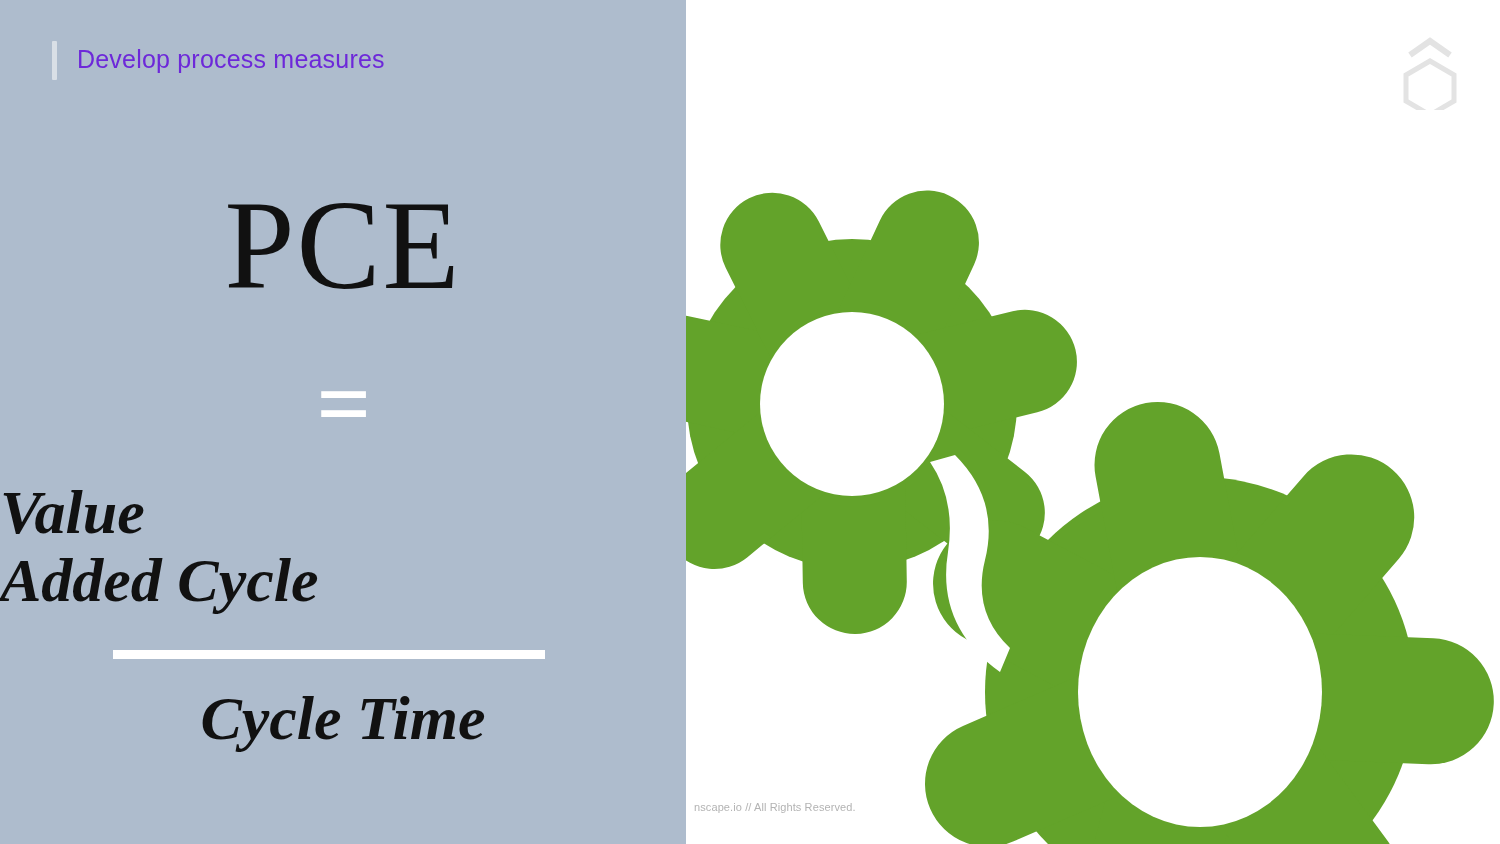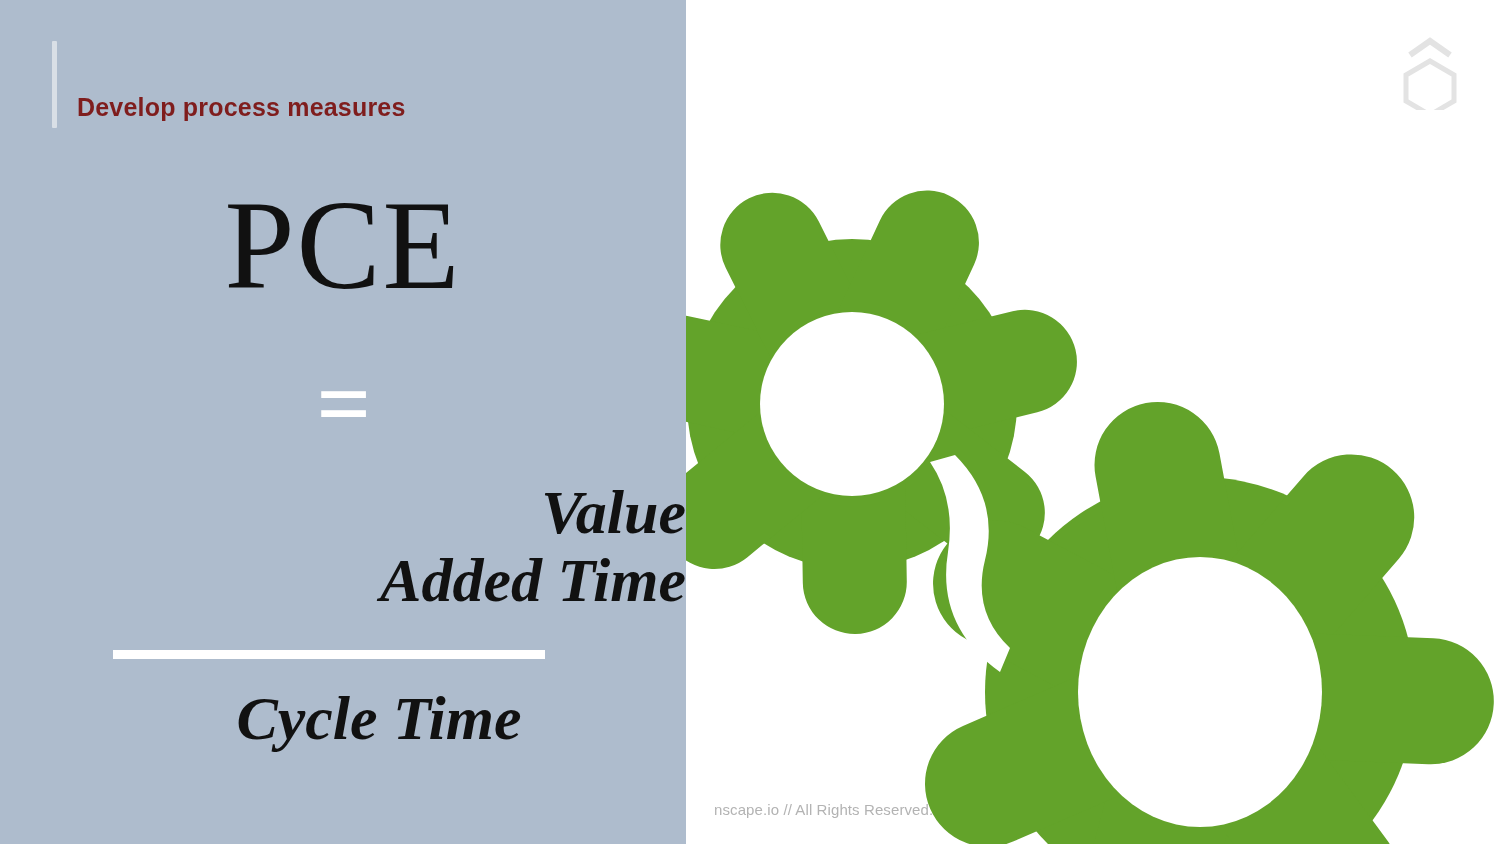--- a/index.html
+++ b/index.html
@@ -56,23 +56,23 @@
     left: 1396px;
     top: 36px;
     width: 68px;
     height: 74px;
     z-index: 5;
   }
 
   
   .footer {
     position: absolute;
-    left: 714px;
+    left: 694px;
     top: 801px;
-    font-size: 15px;
+    font-size: 11px;
     color: #b3b3b3;
     white-space: nowrap;
     letter-spacing: 0.1px;
     z-index: 3;
     font-family: "Liberation Sans", sans-serif;
   }
 
   
   .panel {
     position: absolute;
@@ -99,25 +99,24 @@
   }
   .header-lines {
     display: flex;
     flex-direction: column;
     justify-content: center;
     padding: 1px 0 4px 0;
   }
   .header-line1 {
     font-size: 25px;
     line-height: 34px;
-    color: #7f1d1d;
-    font-family: "Liberation Sans", sans-serif;
-    font-weight: 700;
+    color: #6d28d9;
+    font-family: "Liberation Sans", sans-serif;
+    font-weight: 400;
     letter-spacing: 0.2px;
-    margin-top: 48px;
   }
   .header-line2 {
     font-size: 25px;
     line-height: 34px;
     color: #3fa8e0;
     font-family: "Liberation Sans", sans-serif;
     font-weight: 400;
     letter-spacing: 0.2px;
   }
 
@@ -155,21 +154,21 @@
     font-size: 96px;
     line-height: 96px;
     color: #ffffff;
   }
 
   .numerator {
     position: absolute;
     left: 0;
     top: 478px;
     width: 686px;
-    text-align: right;
+    text-align: left;
     font-family: "Liberation Serif", serif;
     font-style: italic;
     font-weight: bold;
     font-size: 62px;
     line-height: 68px;
     color: #111111;
   }
 
   .frac-bar {
     position: absolute;
@@ -185,21 +184,20 @@
     left: 0;
     top: 684px;
     width: 686px;
     text-align: center;
     font-family: "Liberation Serif", serif;
     font-style: italic;
     font-weight: bold;
     font-size: 62px;
     line-height: 68px;
     color: #111111;
-    padding-left: 36px;
   }
 </style>
 </head>
 <body>
 
 <div class="slide">
 
   <div class="gear-layer">
     <svg class="gear-svg" viewBox="0 0 1500 844" xmlns="http://www.w3.org/2000/svg">
       <defs>
@@ -292,21 +290,21 @@
       <div class="header-lines">
         <div class="header-line1">Develop process measures</div>
       </div>
     </div>
 
     <div class="formula">
       <div class="pce">PCE</div>
       <div class="eq">=</div>
       <div class="numerator">
         <div>Value</div>
-        <div>Added Time</div>
+        <div>Added Cycle</div>
       </div>
       <div class="frac-bar"></div>
       <div class="denominator">Cycle Time</div>
     </div>
 
   </div>
 
 </div>
 
 </body></html>

